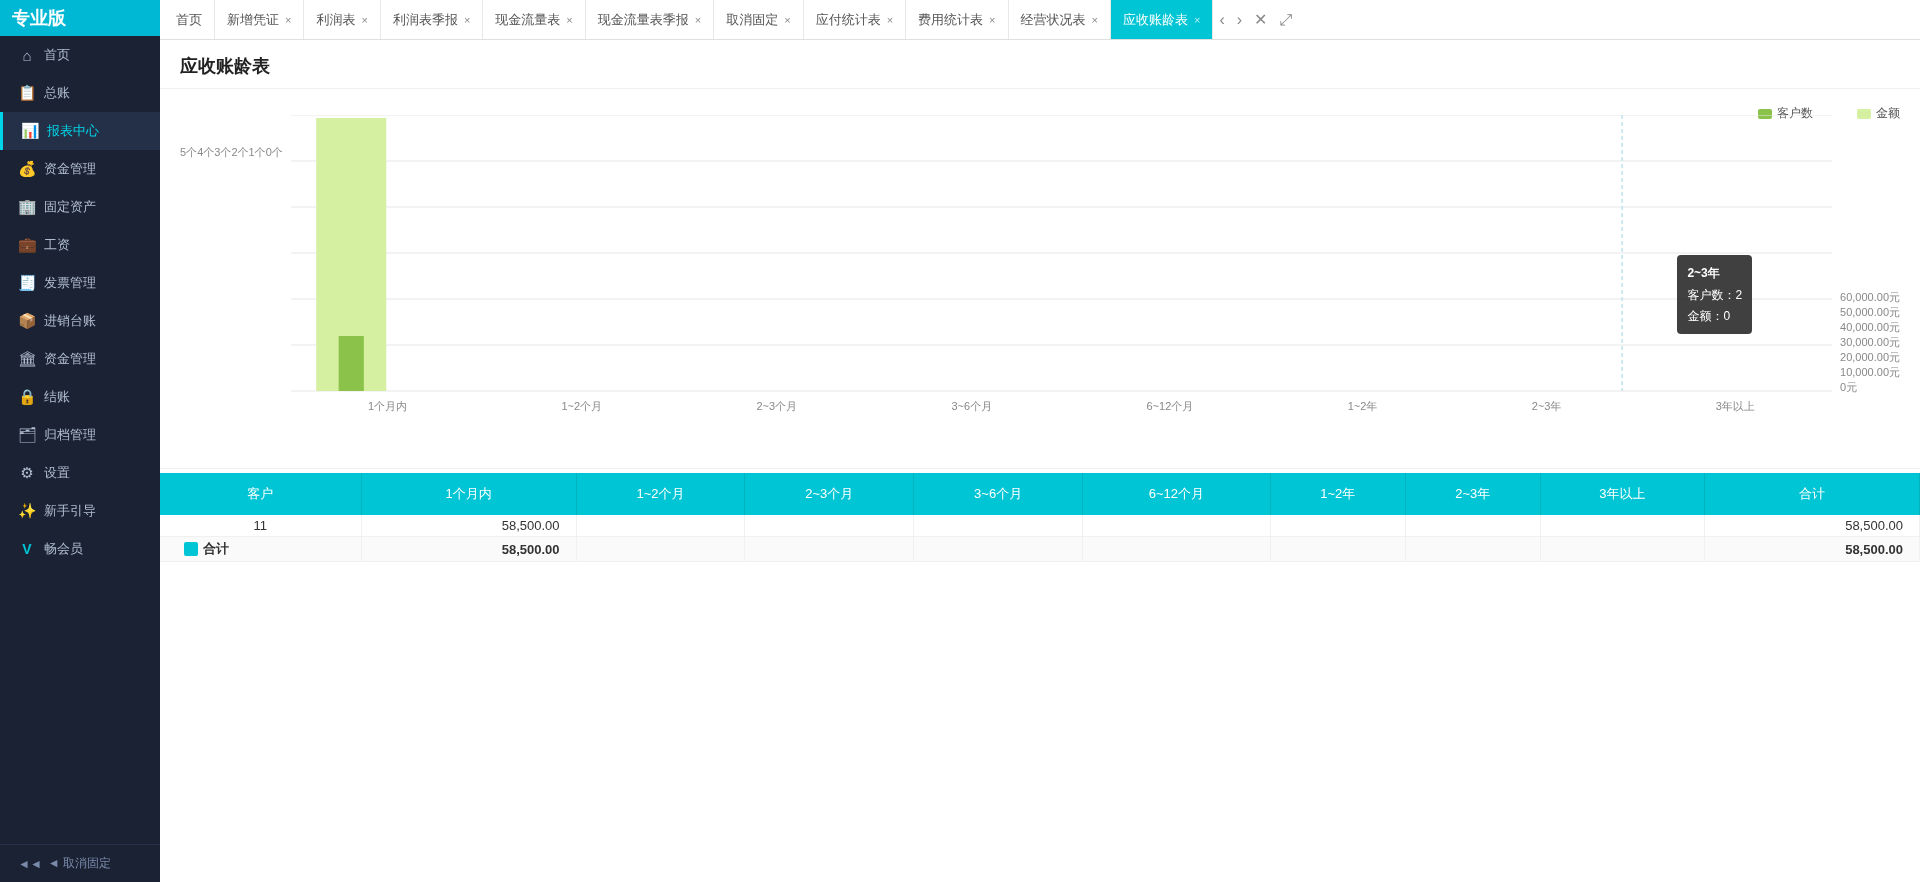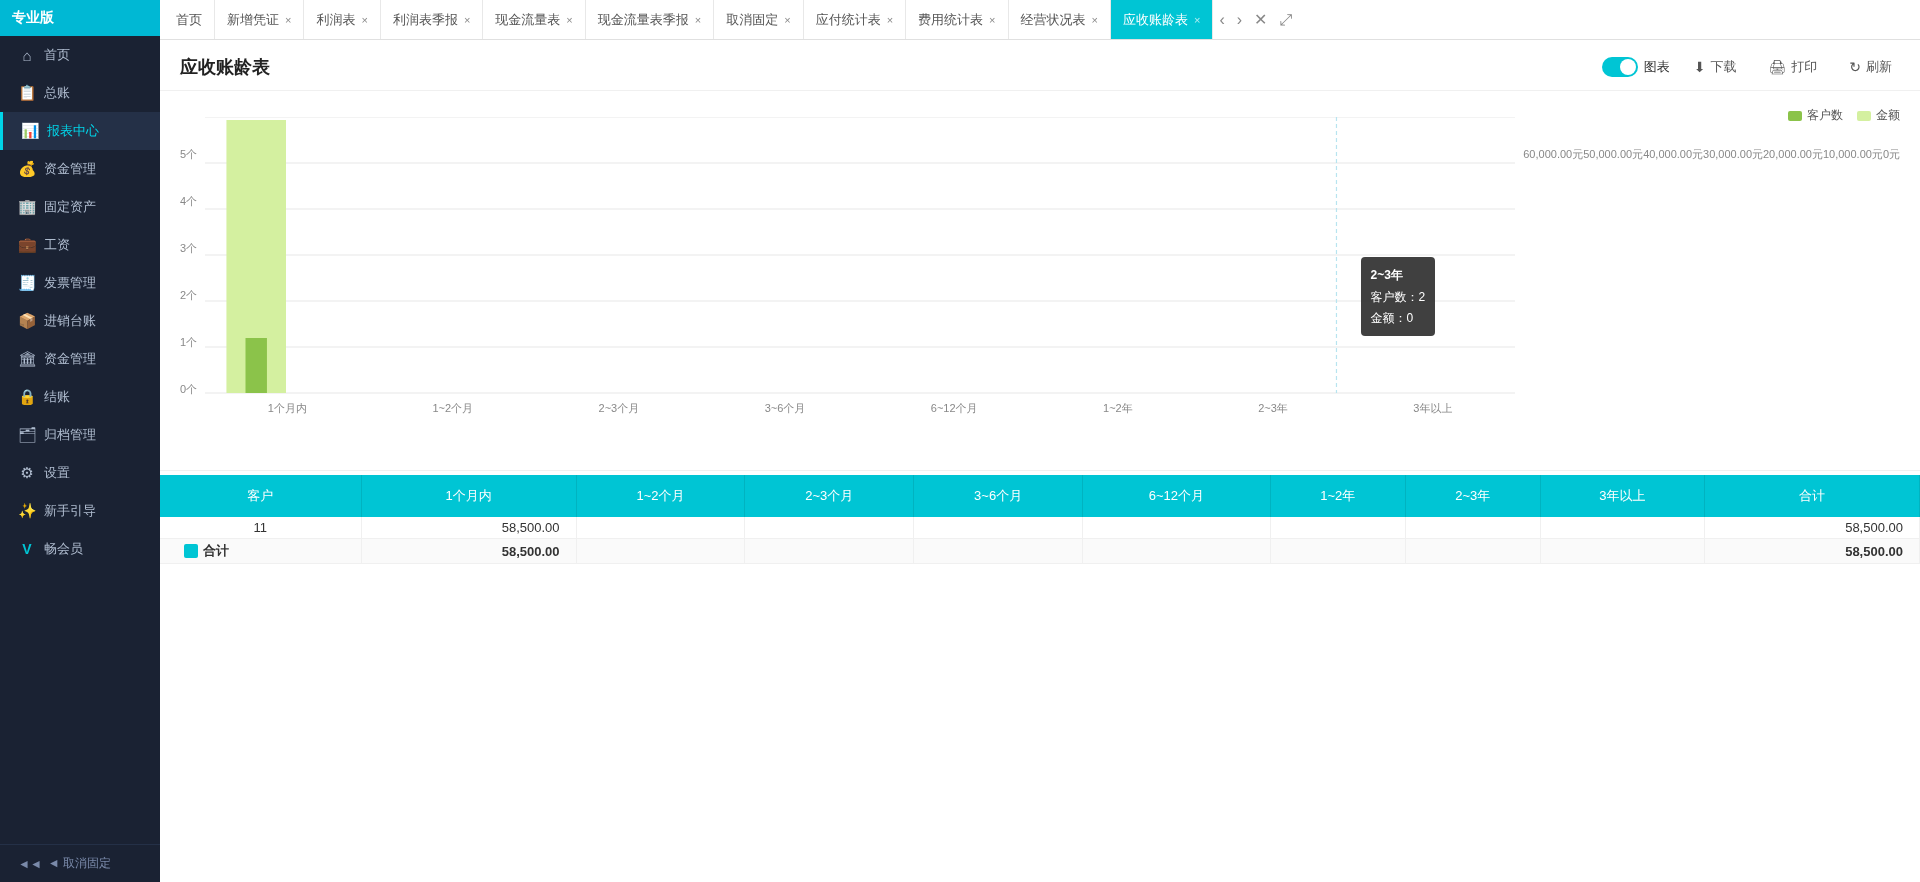--- a/index.html
+++ b/index.html
@@ -11,21 +11,21 @@
       min-width: 160px;
       background: #1a2233;
       color: #cdd6e8;
       display: flex;
       flex-direction: column;
       height: 100%;
     }
     .sidebar-logo {
       background: #00b8d4;
       padding: 0 12px;
-      font-size: 14px;
+      font-size: 18px;
       font-weight: bold;
       color: white;
       height: 36px;
       display: flex;
       align-items: center;
     }
     .sidebar-item {
       display: flex;
       align-items: center;
       padding: 10px 18px;
@@ -188,48 +188,48 @@
       display: flex;
       align-items: center;
       gap: 14px;
       font-size: 12px;
       color: #555;
     }
     .legend-item {
       display: flex;
       align-items: center;
       gap: 5px;
+      margin-left: 30px;
     }
     .legend-color {
       width: 14px;
       height: 10px;
       border-radius: 2px;
     }
 
     .chart-wrapper {
       position: relative;
       height: 320px;
       display: flex;
       align-items: flex-end;
     }
     .chart-y-left {
       display: flex;
-      flex-direction: column;
       justify-content: space-between;
       height: 280px;
       text-align: right;
       font-size: 11px;
       color: #888;
       padding-right: 8px;
       padding-bottom: 30px;
     }
     .chart-y-right {
       display: flex;
-      flex-direction: row;
-      justify-content: flex-start;
+      flex-direction: column;
+      justify-content: flex-end;
       height: 280px;
       text-align: left;
       font-size: 11px;
       color: #888;
       padding-left: 8px;
       padding-bottom: 30px;
     }
     .chart-main {
       flex: 1;
       position: relative;
@@ -434,38 +434,20 @@
     <div class="tab-nav-btn">‹</div>
     <div class="tab-nav-btn">›</div>
     <div class="tab-nav-btn">✕</div>
     <div class="tab-nav-btn">⤢</div>
   </div>
 
   <div class="page-content">
 
     <div class="page-header">
       <div class="page-title">应收账龄表</div>
-      <div class="header-actions">
-        <div class="toggle-wrap">
-          <div class="toggle"></div>
-          <span class="toggle-label">图表</span>
-        </div>
-        <div class="action-btn">
-          <span class="btn-icon">⬇</span>
-          <span>下载</span>
-        </div>
-        <div class="action-btn">
-          <span class="btn-icon">🖨</span>
-          <span>打印</span>
-        </div>
-        <div class="action-btn">
-          <span class="btn-icon">↻</span>
-          <span>刷新</span>
-        </div>
-      </div>
     </div>
 
     <div class="chart-area">
 
       <div class="chart-legend">
         <div class="legend-item">
           <div class="legend-color" style="background:#8bc34a;"></div>
           <span>客户数</span>
         </div>
         <div class="legend-item">

